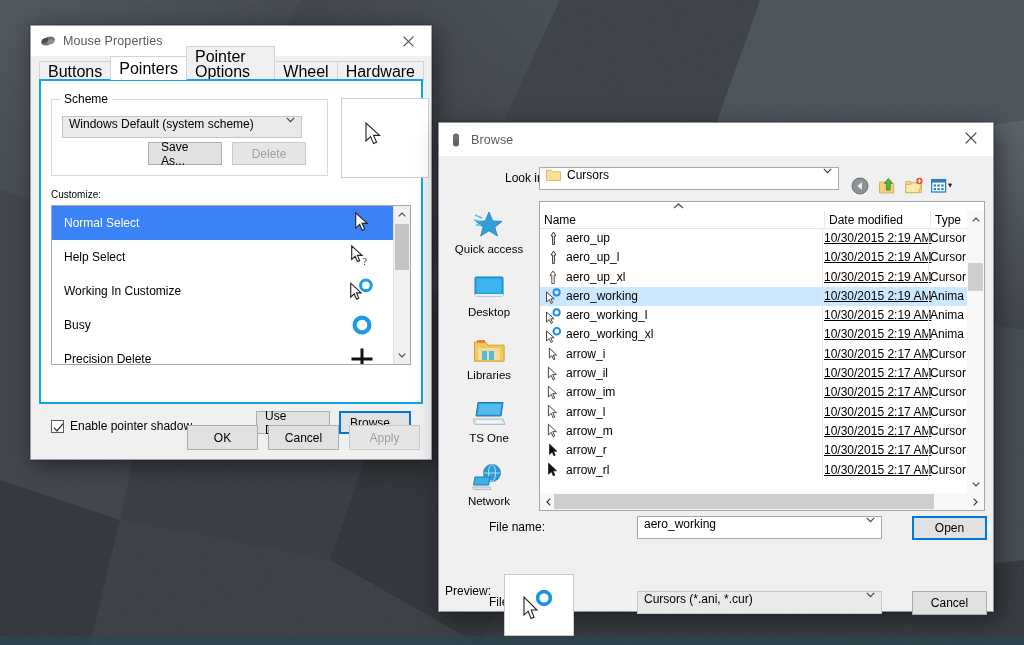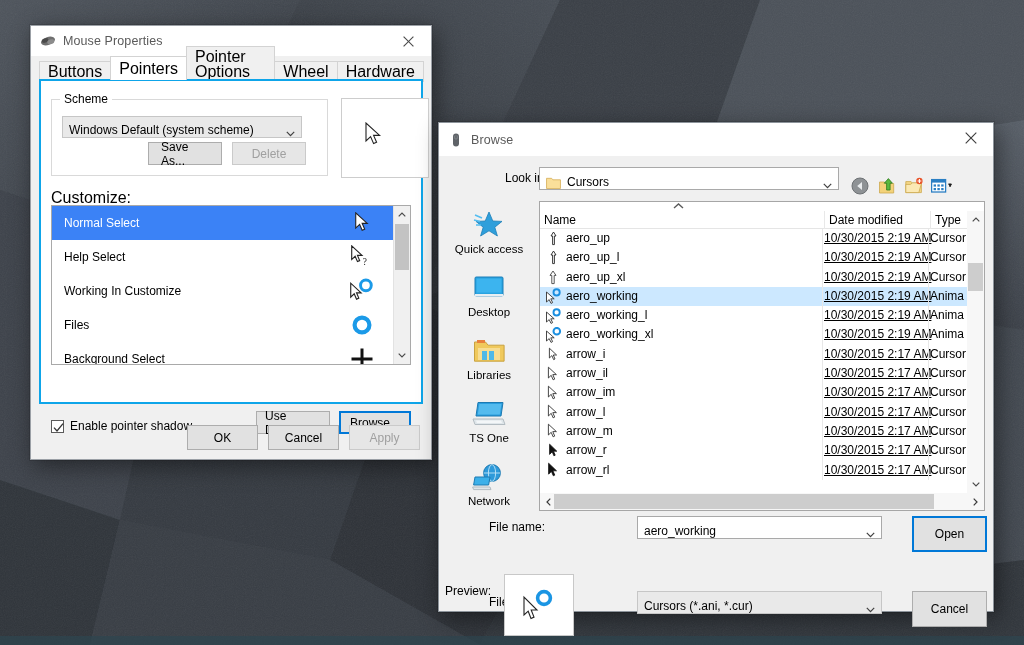--- a/index.html
+++ b/index.html
@@ -63,21 +63,21 @@
     position:absolute; left:10px; top:18px; width:277px; height:77px;
     border:1px solid #d9d9d9;
   }
   .group-label {
     position:absolute; left:8px; top:-8px; background:#fff;
     padding:0 4px; font-size:12px; color:#000;
   }
 
   .combo {
     border:1px solid #c6c6c6; background:#e9e9e9; height:22px;
-    display:flex; align-items:flex-end; padding:0 0 0 6px; font-size:12px; color:#000;
+    display:flex; align-items:flex-start; padding:0 0 0 6px; font-size:12px; color:#000;
     position:relative;
   }
   .combo .cv { flex:1; white-space:nowrap; overflow:hidden; }
   .combo .chev { width:22px; display:flex; align-items:center; justify-content:center; }
   .combo.white { background:#fff; border:1px solid #a9a9a9; }
 
   .btn {
     border:1px solid #adadad; background:#e1e1e1; height:23px;
     font-family:"Liberation Sans", sans-serif; font-size:12px; color:#000;
     display:flex; align-items:center; justify-content:center; padding:0 8px;
@@ -87,21 +87,21 @@
 
   #scheme-buttons { position:absolute; left:96px; top:42px; display:flex; gap:10px; }
   #btn-save-as { width:74px;padding-left:12px; }
   #btn-delete  { width:74px; }
 
   .preview-box {
     position:absolute; left:300px; top:17px; width:88px; height:80px;
     border:1px solid #cdcdcd; background:#fff;
   }
 
-  #customize-label { position:absolute; left:10px; top:108px; font-size:16px; }
+  #customize-label { position:absolute; left:10px; top:108px; font-size:10px; }
 
   #cursor-list {
     position:absolute; left:10px; top:124px; right:10px; height:160px;
     border:1px solid #a9a9a9; background:#fff; overflow:hidden;
   }
   .clist-inner { position:absolute; left:0; top:0; right:17px; bottom:0; }
   .crow {
     height:34px; display:flex; align-items:center; position:relative;
     padding-left:12px; font-size:12px;
   }
@@ -186,21 +186,21 @@
   #fl-vsb .thumb { position:absolute; left:1px; right:1px; background:#cdcdcd; }
   #fl-hsb { position:absolute; left:0; right:0; bottom:0; height:17px; background:#f7f7f7; }
   #fl-hsb .arr { position:absolute; top:0; width:17px; height:17px;
      display:flex; align-items:center; justify-content:center; color:#3a3a3a; font-size:9px; }
   #fl-hsb .thumb { position:absolute; top:1px; bottom:1px; background:#cdcdcd; }
   .fld-row { position:absolute; height:23px; }
   #fn-row { left:0; right:0; top:360px; }
   #ft-row { left:0; right:0; top:387px;margin-top:48px; }
   .fld-label { position:absolute; left:50px; width:80px; text-align:left; font-size:12px; line-height:23px; }
   .fld-input { position:absolute; left:198px; width:245px; height:23px; }
-  .fld-btn  { position:absolute; left:473px; width:75px; height:36px; }
+  .fld-btn  { position:absolute; left:473px; width:75px; height:24px; }
 
   #preview-row { position:absolute; left:0; top:418px; right:0; height:60px; }
   #preview-label { position:absolute; left:6px; top:10px; font-size:12px; }
   #preview-frame {
     position:absolute; left:65px; top:0; width:70px; height:62px;
     background:#fff; border:1px solid #c8c8c8;
   }
 </style>
 </head>
 <body>
@@ -323,29 +323,29 @@
         <div class="crow">
           <span>Working In Customize</span>
           <span class="cglyph">
             <svg width="26" height="26" viewBox="0 0 30 30">
               <path d="M2,6 L2,22 L6,18.2 L8.7,24.4 L11.3,23.2 L8.7,17.1 L14,17.1 Z" fill="#fff" stroke="#222" stroke-width="1.3"></path>
               <circle cx="19.5" cy="8.5" r="6.2" fill="none" stroke="#1b9ae8" stroke-width="3.4"></circle>
             </svg>
           </span>
         </div>
         <div class="crow">
-          <span>Files</span>
+          <span>Busy</span>
           <span class="cglyph">
             <svg width="22" height="22" viewBox="0 0 22 22">
               <circle cx="11" cy="11" r="7.4" fill="none" stroke="#1b9ae8" stroke-width="4.2"></circle>
             </svg>
           </span>
         </div>
         <div class="crow">
-          <span>Background Select</span>
+          <span>Precision Delete</span>
           <span class="cglyph">
             <svg width="24" height="24" viewBox="0 0 24 24">
               <line x1="12" y1="1.5" x2="12" y2="22.5" stroke="#111" stroke-width="3"></line>
               <line x1="1.5" y1="12" x2="22.5" y2="12" stroke="#111" stroke-width="3"></line>
             </svg>
           </span>
         </div>
       </div>
       <div class="vsb">
         <div class="arr">

